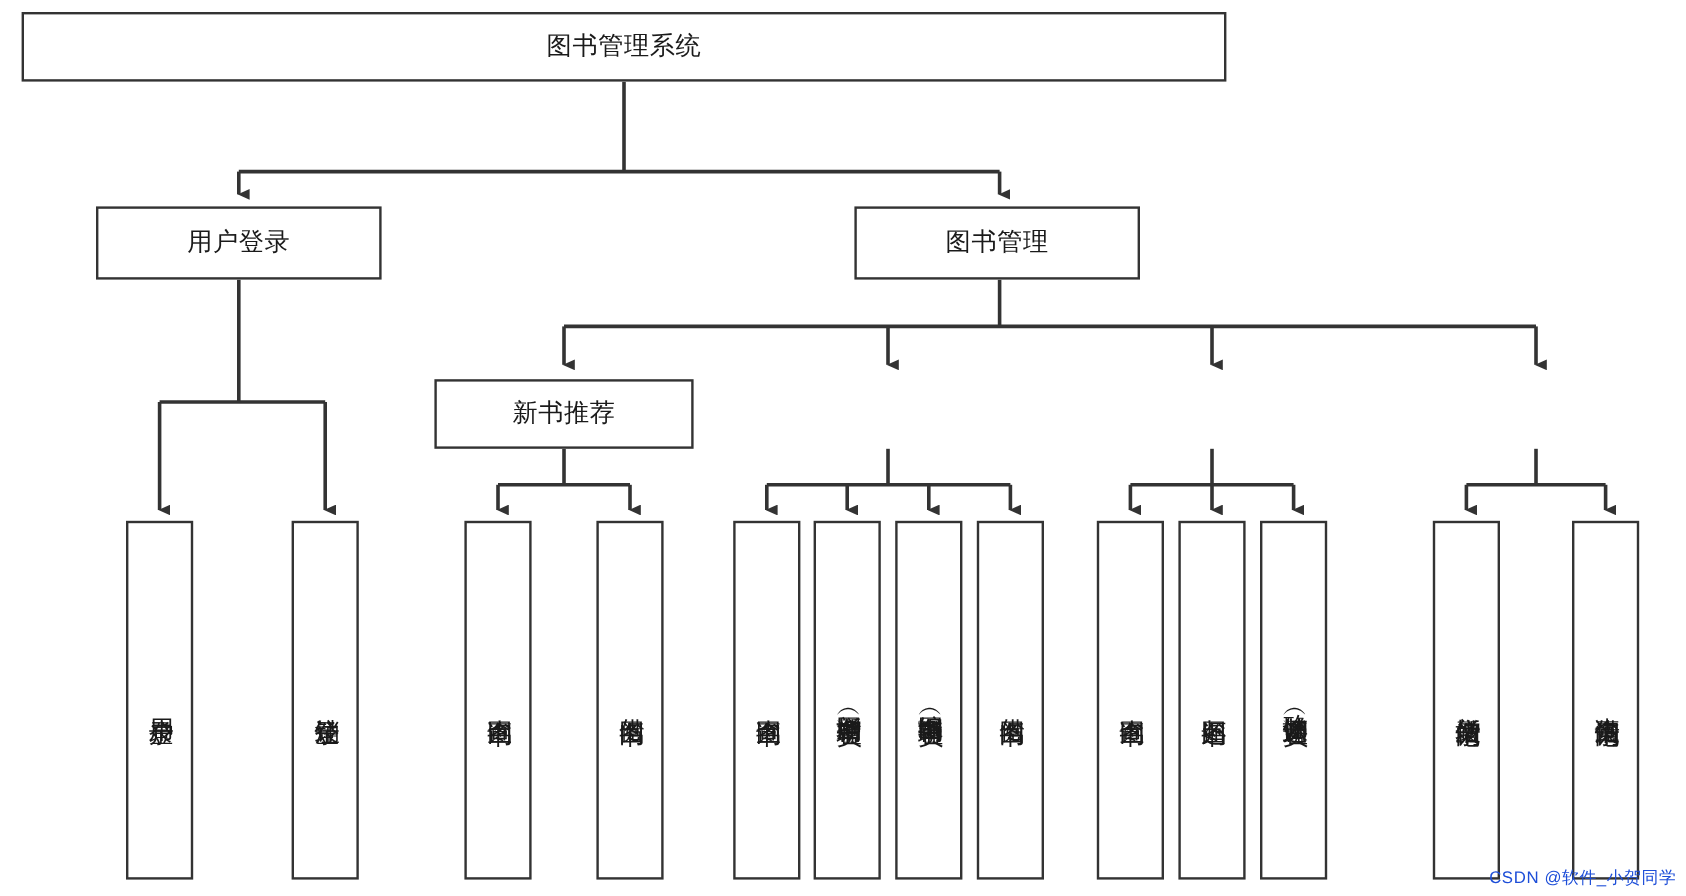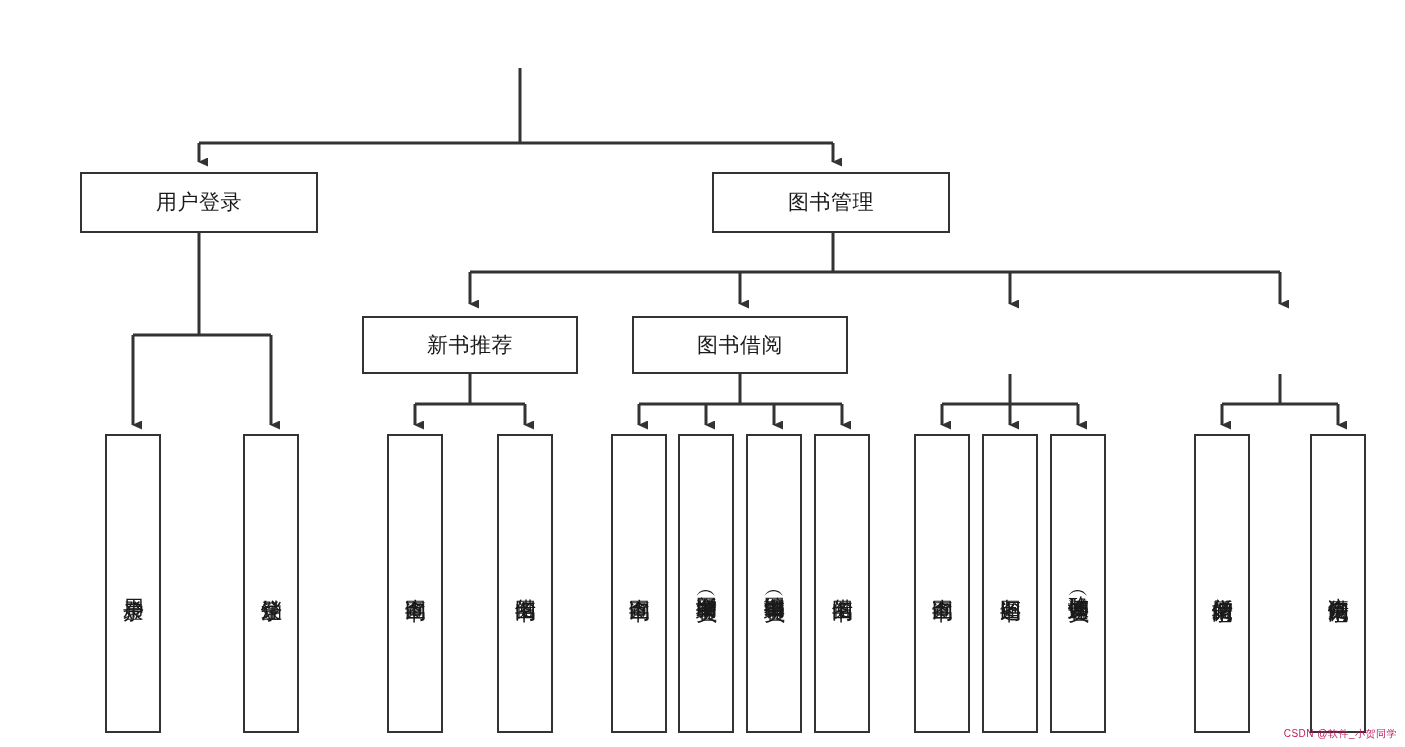--- a/index.html
+++ b/index.html
@@ -48,22 +48,22 @@
     font-size: 21px;
     line-height: 1.38;
     letter-spacing: 1px;
     text-align: center;
     padding: 4px 0;
   }
   #watermark {
     position: absolute;
     right: 8px;
     bottom: 6px;
-    font-size: 10px;
-    color: #be185d;
+    font-size: 14px;
+    color: #1d4ed8;
     white-space: nowrap;
     letter-spacing: 0.5px;
   }
 </style>
 </head>
 <body>
 
 <div id="diagram-root">
 
   <svg id="edges-layer" width="1405" height="747" viewBox="0 0 1405 747" aria-hidden="true">
@@ -109,33 +109,33 @@
       <path d="M1010,404 L1010,425" marker-end="url(#arrowhead)"></path>
       <path d="M1078,404 L1078,425" marker-end="url(#arrowhead)"></path>
 
       <path d="M1280,374 L1280,404"></path>
       <path d="M1222,404 L1338,404"></path>
       <path d="M1222,404 L1222,425" marker-end="url(#arrowhead)"></path>
       <path d="M1338,404 L1338,425" marker-end="url(#arrowhead)"></path>
     </g>
   </svg>
 
+  <div class="node node-h" style="left:18px; top:10px; width:1004px; height:58px;">
+    <span>图书管理系统</span>
+  </div>
 
   <div class="node node-h" style="left:80px; top:172px; width:238px; height:61px;">
     <span>用户登录</span>
   </div>
   <div class="node node-h" style="left:362px; top:316px; width:216px; height:58px;">
     <span>新书推荐</span>
   </div>
 
   <div class="node node-h" style="left:712px; top:172px; width:238px; height:61px;">
     <span>图书管理</span>
-  </div>
-  <div class="node node-h" style="left:632px; top:316px; width:216px; height:58px;">
-    <span>图书借阅</span>
   </div>
 
   <div class="node node-v" style="left:105px; top:434px; width:56px; height:299px;">
     <span>用户登录</span>
   </div>
   <div class="node node-v" style="left:243px; top:434px; width:56px; height:299px;">
     <span>注销登录</span>
   </div>
 
   <div class="node node-v" style="left:387px; top:434px; width:56px; height:299px;">

